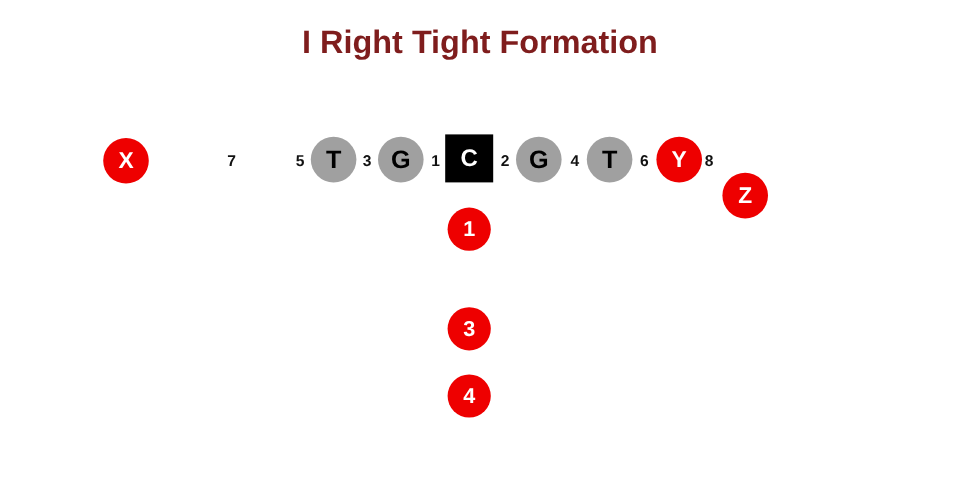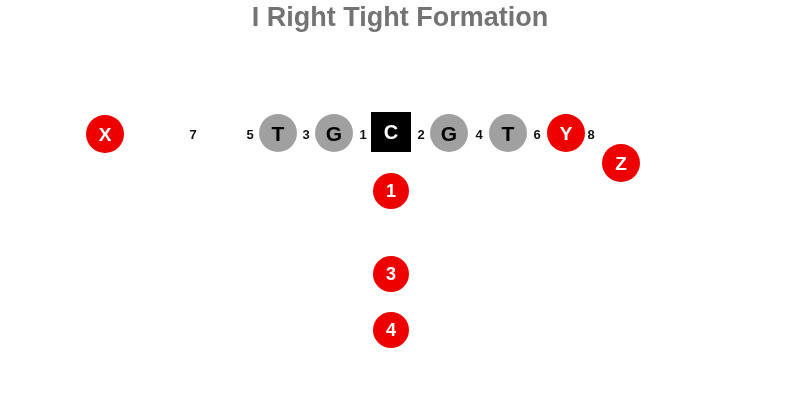--- a/index.html
+++ b/index.html
@@ -15,27 +15,27 @@
   }
   #field {
     position: relative;
     width: 800px;
     height: 400px;
     background: #ffffff;
   }
   #title {
     position: absolute;
     left: 0;
-    top: 2px;
+    top: 20px;
     width: 800px;
     text-align: center;
     font-family: "Liberation Sans", sans-serif;
     font-size: 27px;
     font-weight: bold;
-    color: #737373;
+    color: #7f1d1d;
     letter-spacing: 0px;
   }
   .player {
     position: absolute;
     display: flex;
     align-items: center;
     justify-content: center;
     font-family: "Liberation Sans", sans-serif;
     font-weight: bold;
     line-height: 1;

